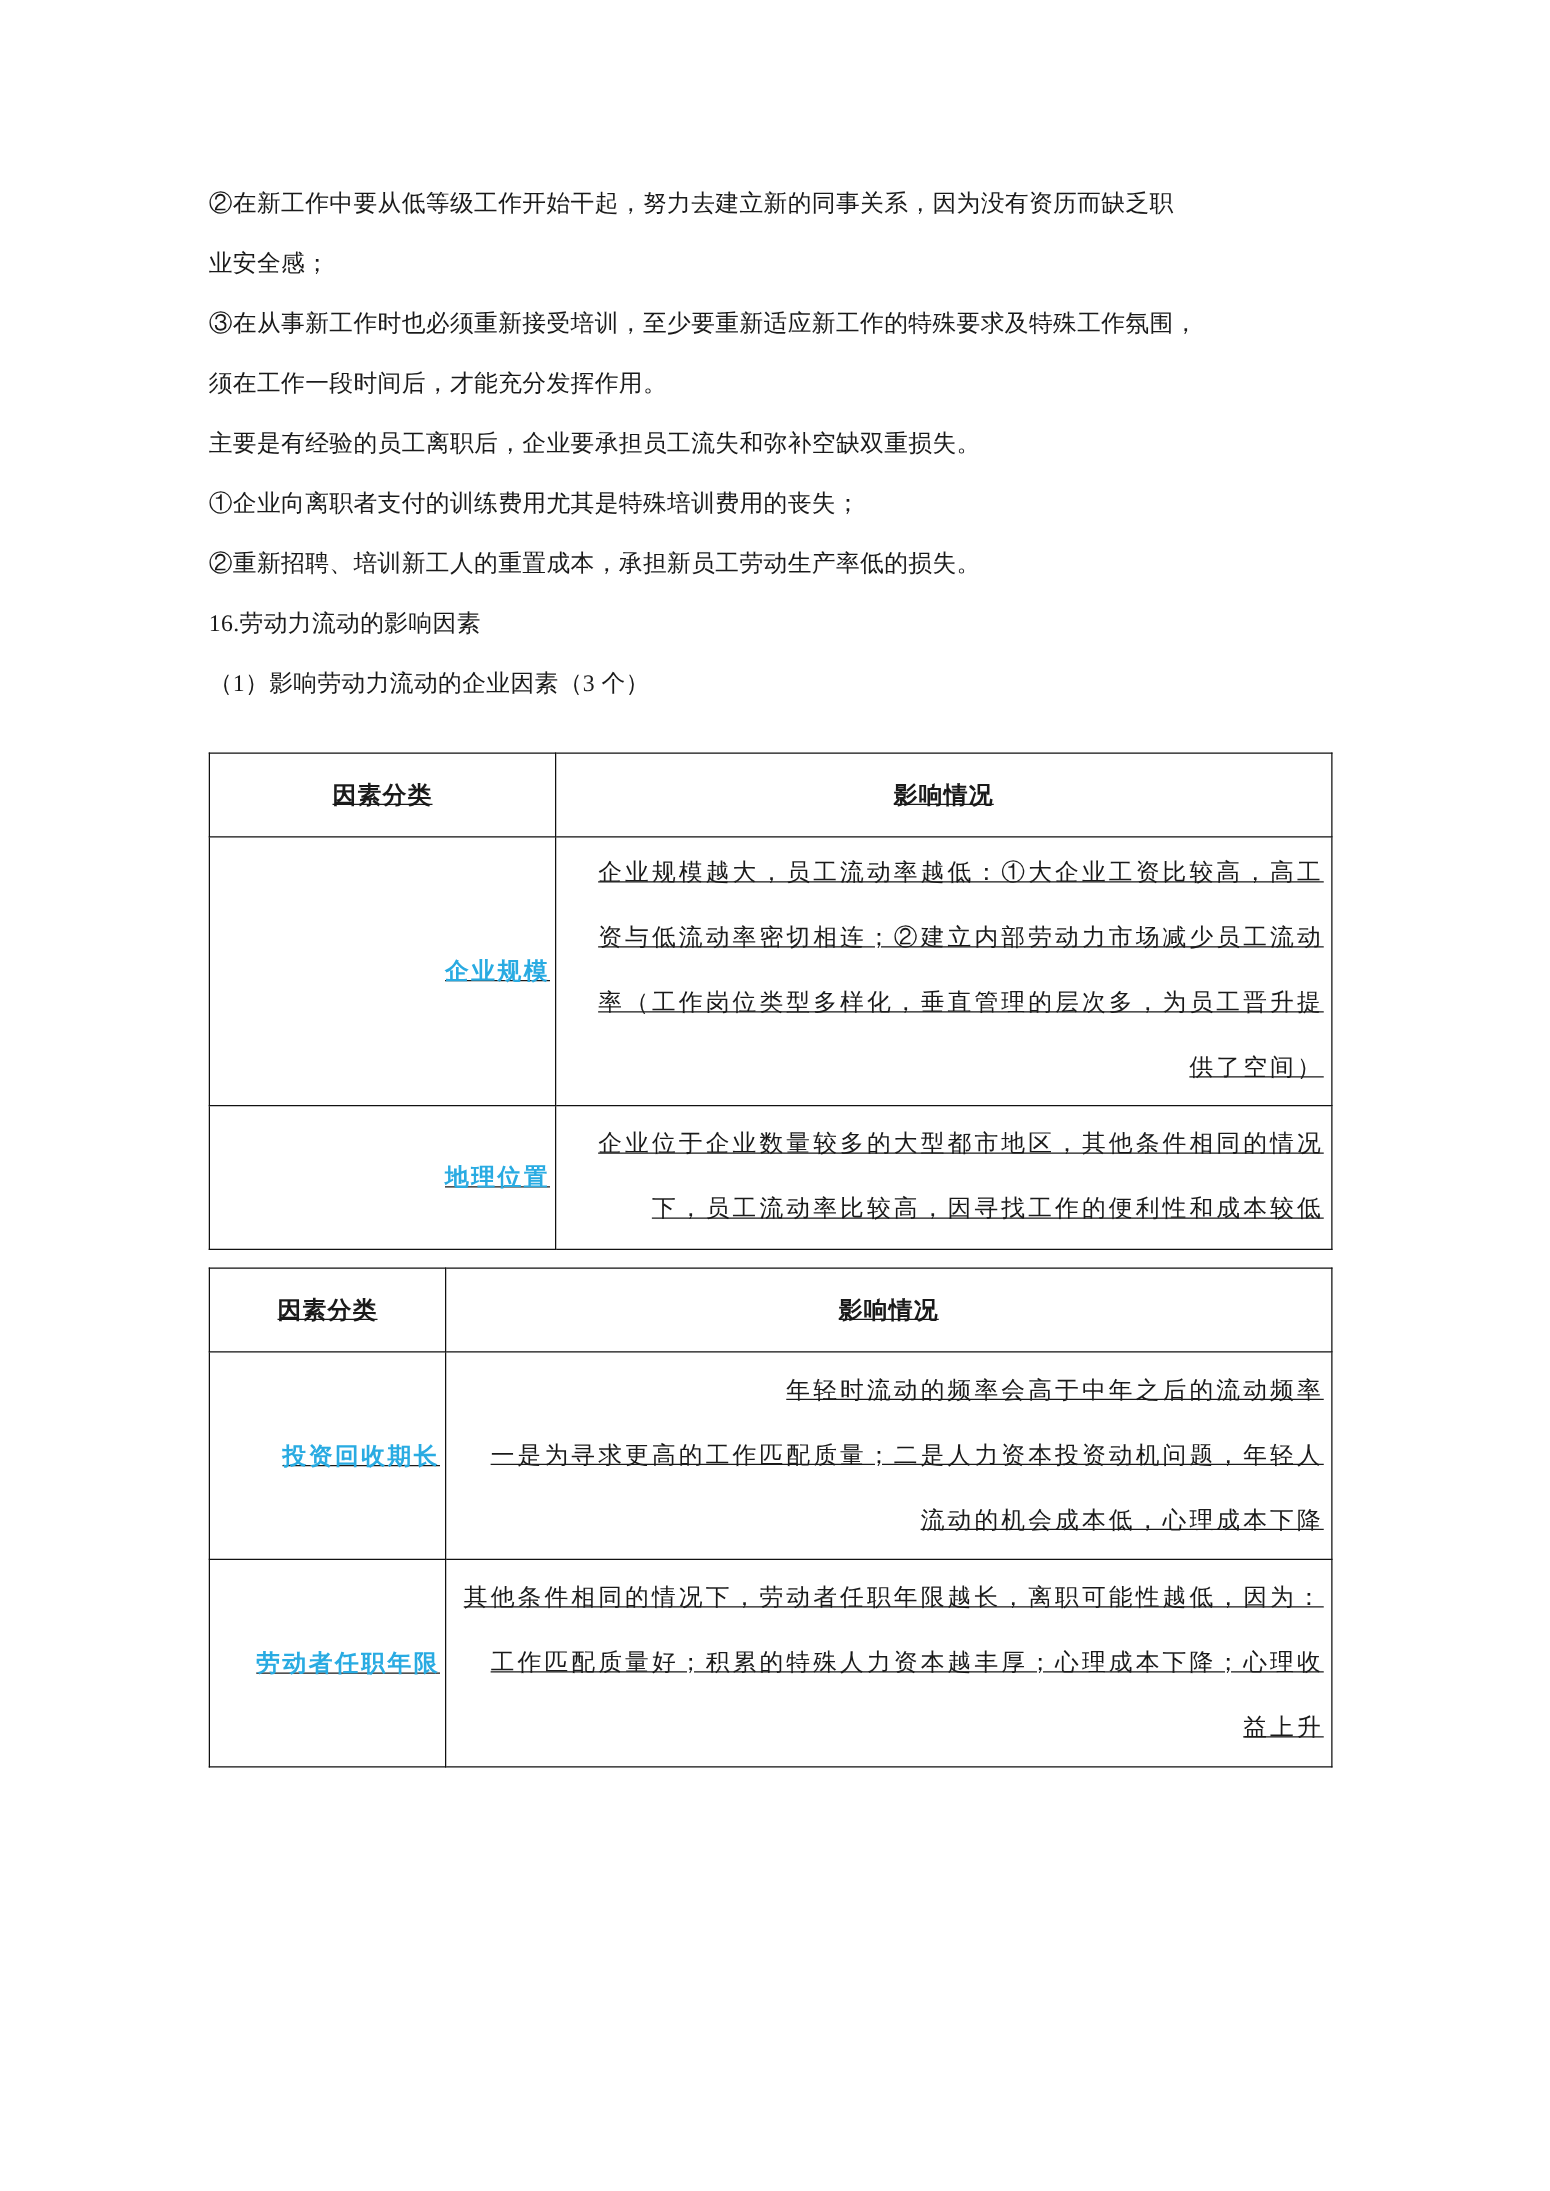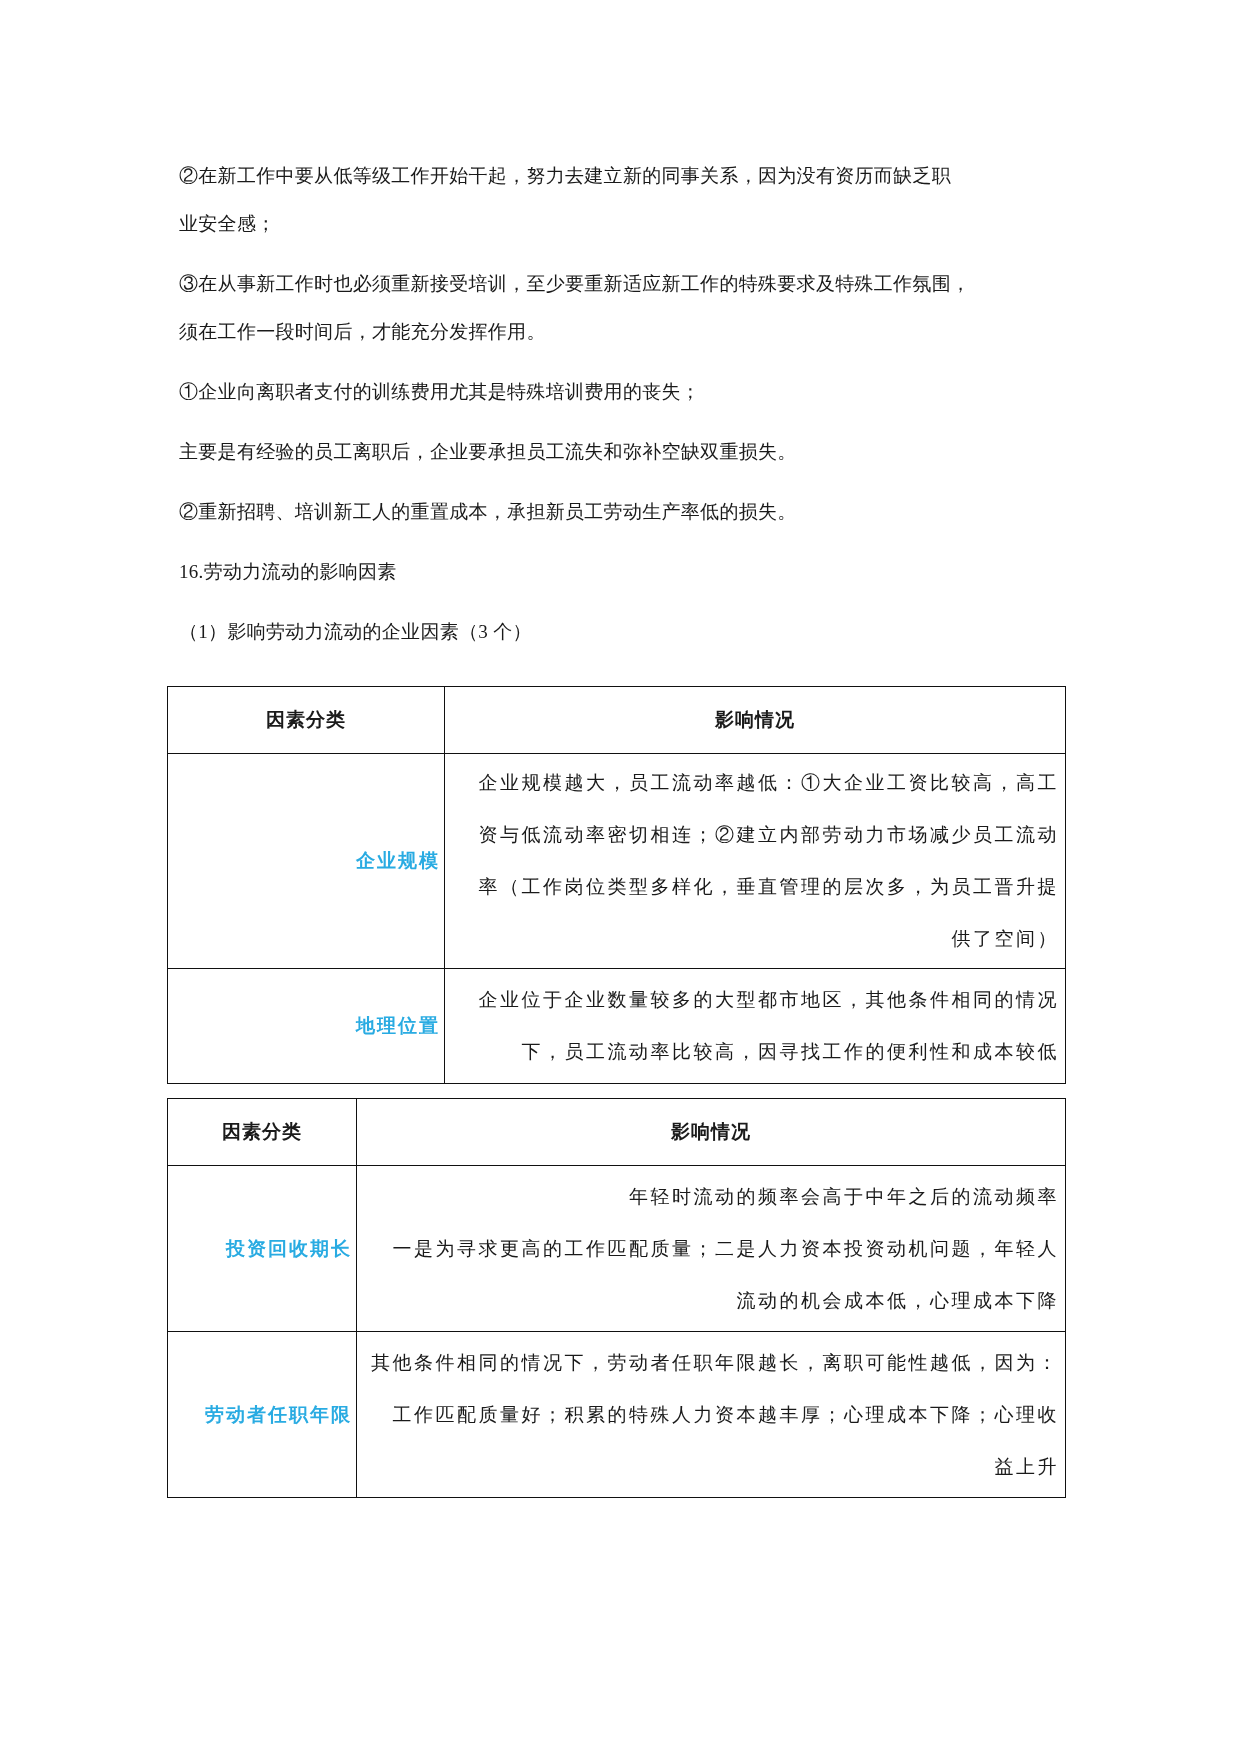--- a/index.html
+++ b/index.html
@@ -15,30 +15,31 @@
     overflow: hidden;
   }
   .page {
     box-sizing: border-box;
     width: 1240px;
     height: 1753px;
     padding: 140px 0 0 167px;
   }
   .para {
     width: 930px;
-    margin: 12px;
+    margin: 0;
     font-size: 19px;
     line-height: 48px;
     letter-spacing: 0.3px;
     white-space: pre-line;
   }
   table.tbl {
     border-collapse: collapse;
     table-layout: fixed;
     width: 898px;
+    text-decoration: underline;
   }
   .tbl1 { margin: 30px 0 0 0; }
   .tbl2 { margin: 14px 0 0 0; }
   .tbl th, .tbl td {
     border: 1.5px solid #111111;
     font-size: 19px;
     vertical-align: middle;
     box-sizing: border-box;
   }
   .tbl th {
@@ -73,22 +74,22 @@
 </style>
 </head>
 <body>
 
 <div class="page">
 
   <p class="para">②在新工作中要从低等级工作开始干起，努力去建立新的同事关系，因为没有资历而缺乏职
 业安全感；</p>
   <p class="para">③在从事新工作时也必须重新接受培训，至少要重新适应新工作的特殊要求及特殊工作氛围，
 须在工作一段时间后，才能充分发挥作用。</p>
+  <p class="para">主要是有经验的员工离职后，企业要承担员工流失和弥补空缺双重损失。</p>
   <p class="para">①企业向离职者支付的训练费用尤其是特殊培训费用的丧失；</p>
-  <p class="para">主要是有经验的员工离职后，企业要承担员工流失和弥补空缺双重损失。</p>
   <p class="para">②重新招聘、培训新工人的重置成本，承担新员工劳动生产率低的损失。</p>
   <p class="para">16.劳动力流动的影响因素</p>
   <p class="para">（1）影响劳动力流动的企业因素（3 个）</p>
 
   <table class="tbl tbl1">
     <colgroup>
         <col class="t1c1">
         <col class="t1c2">
       </colgroup>
     <thead>

